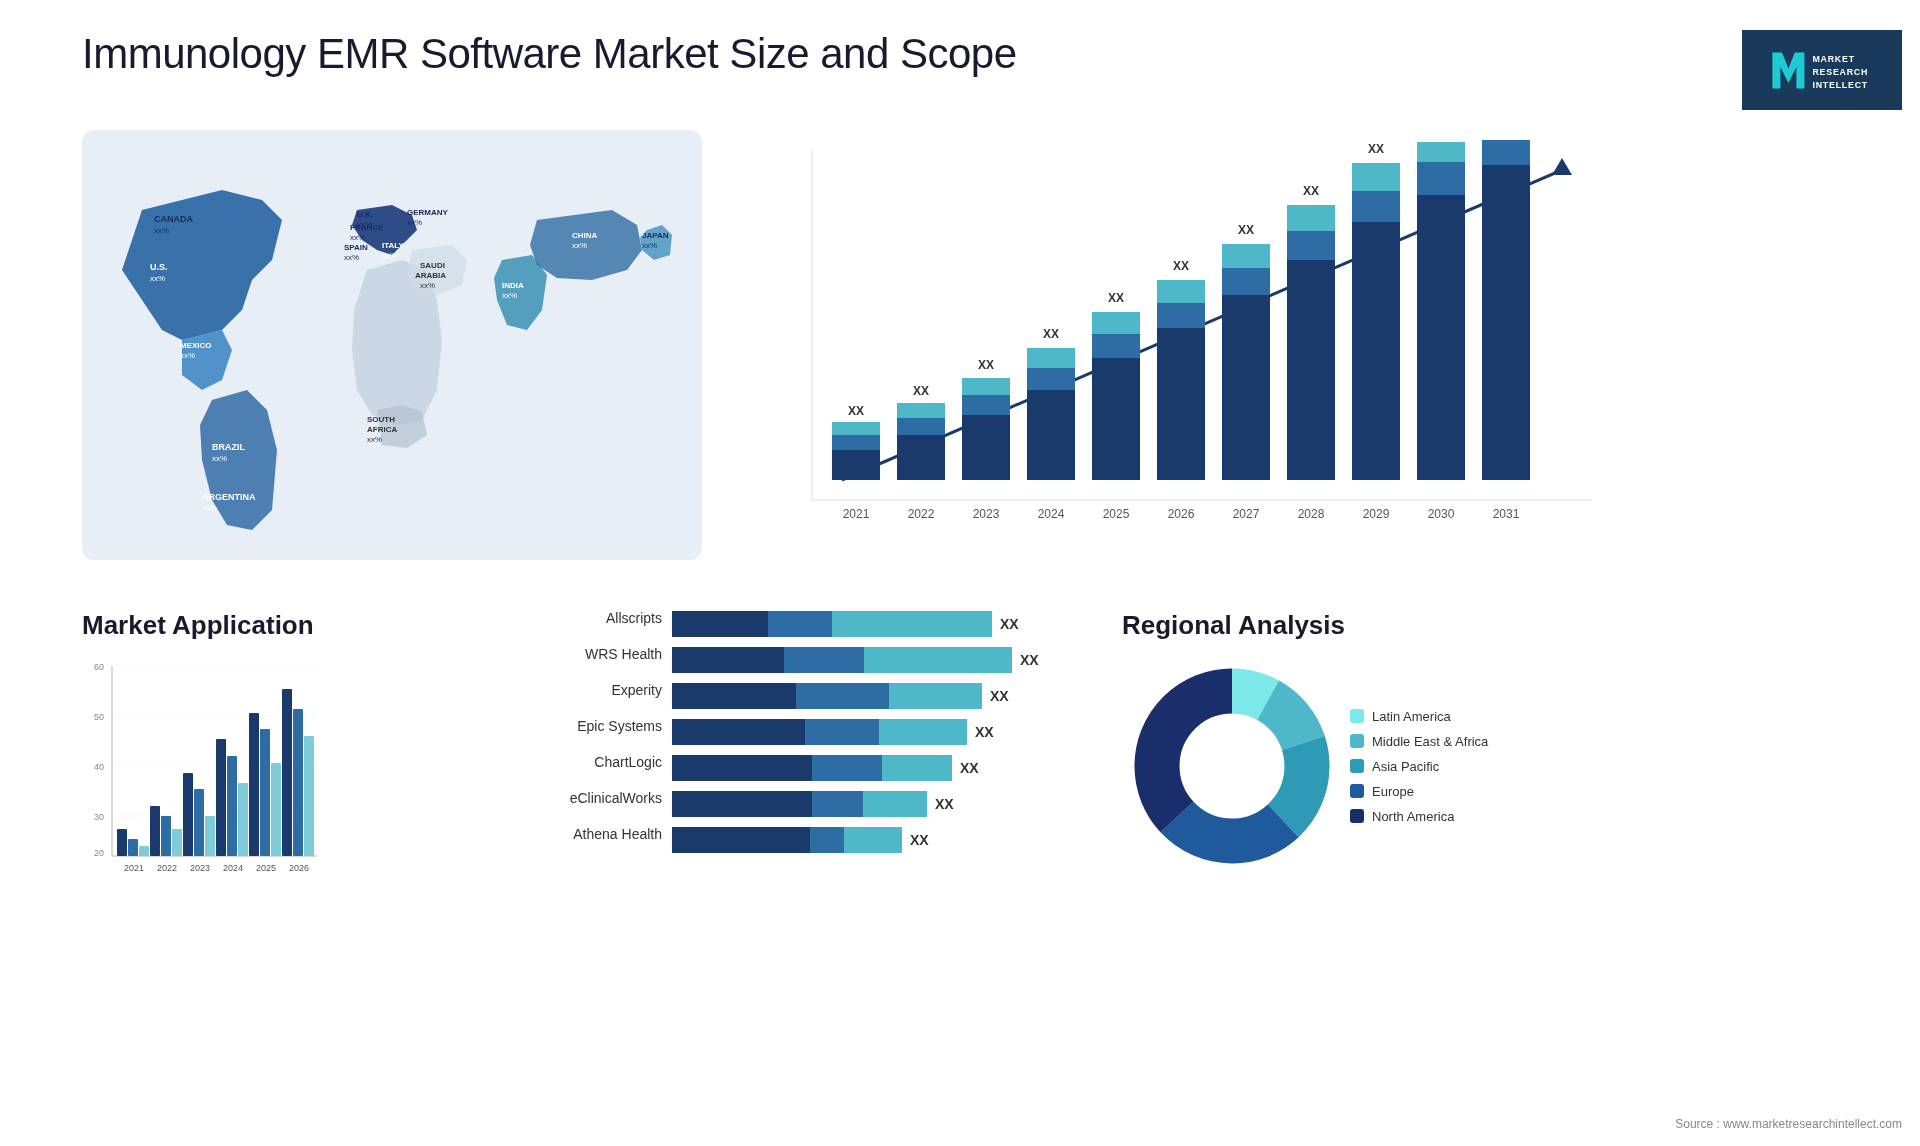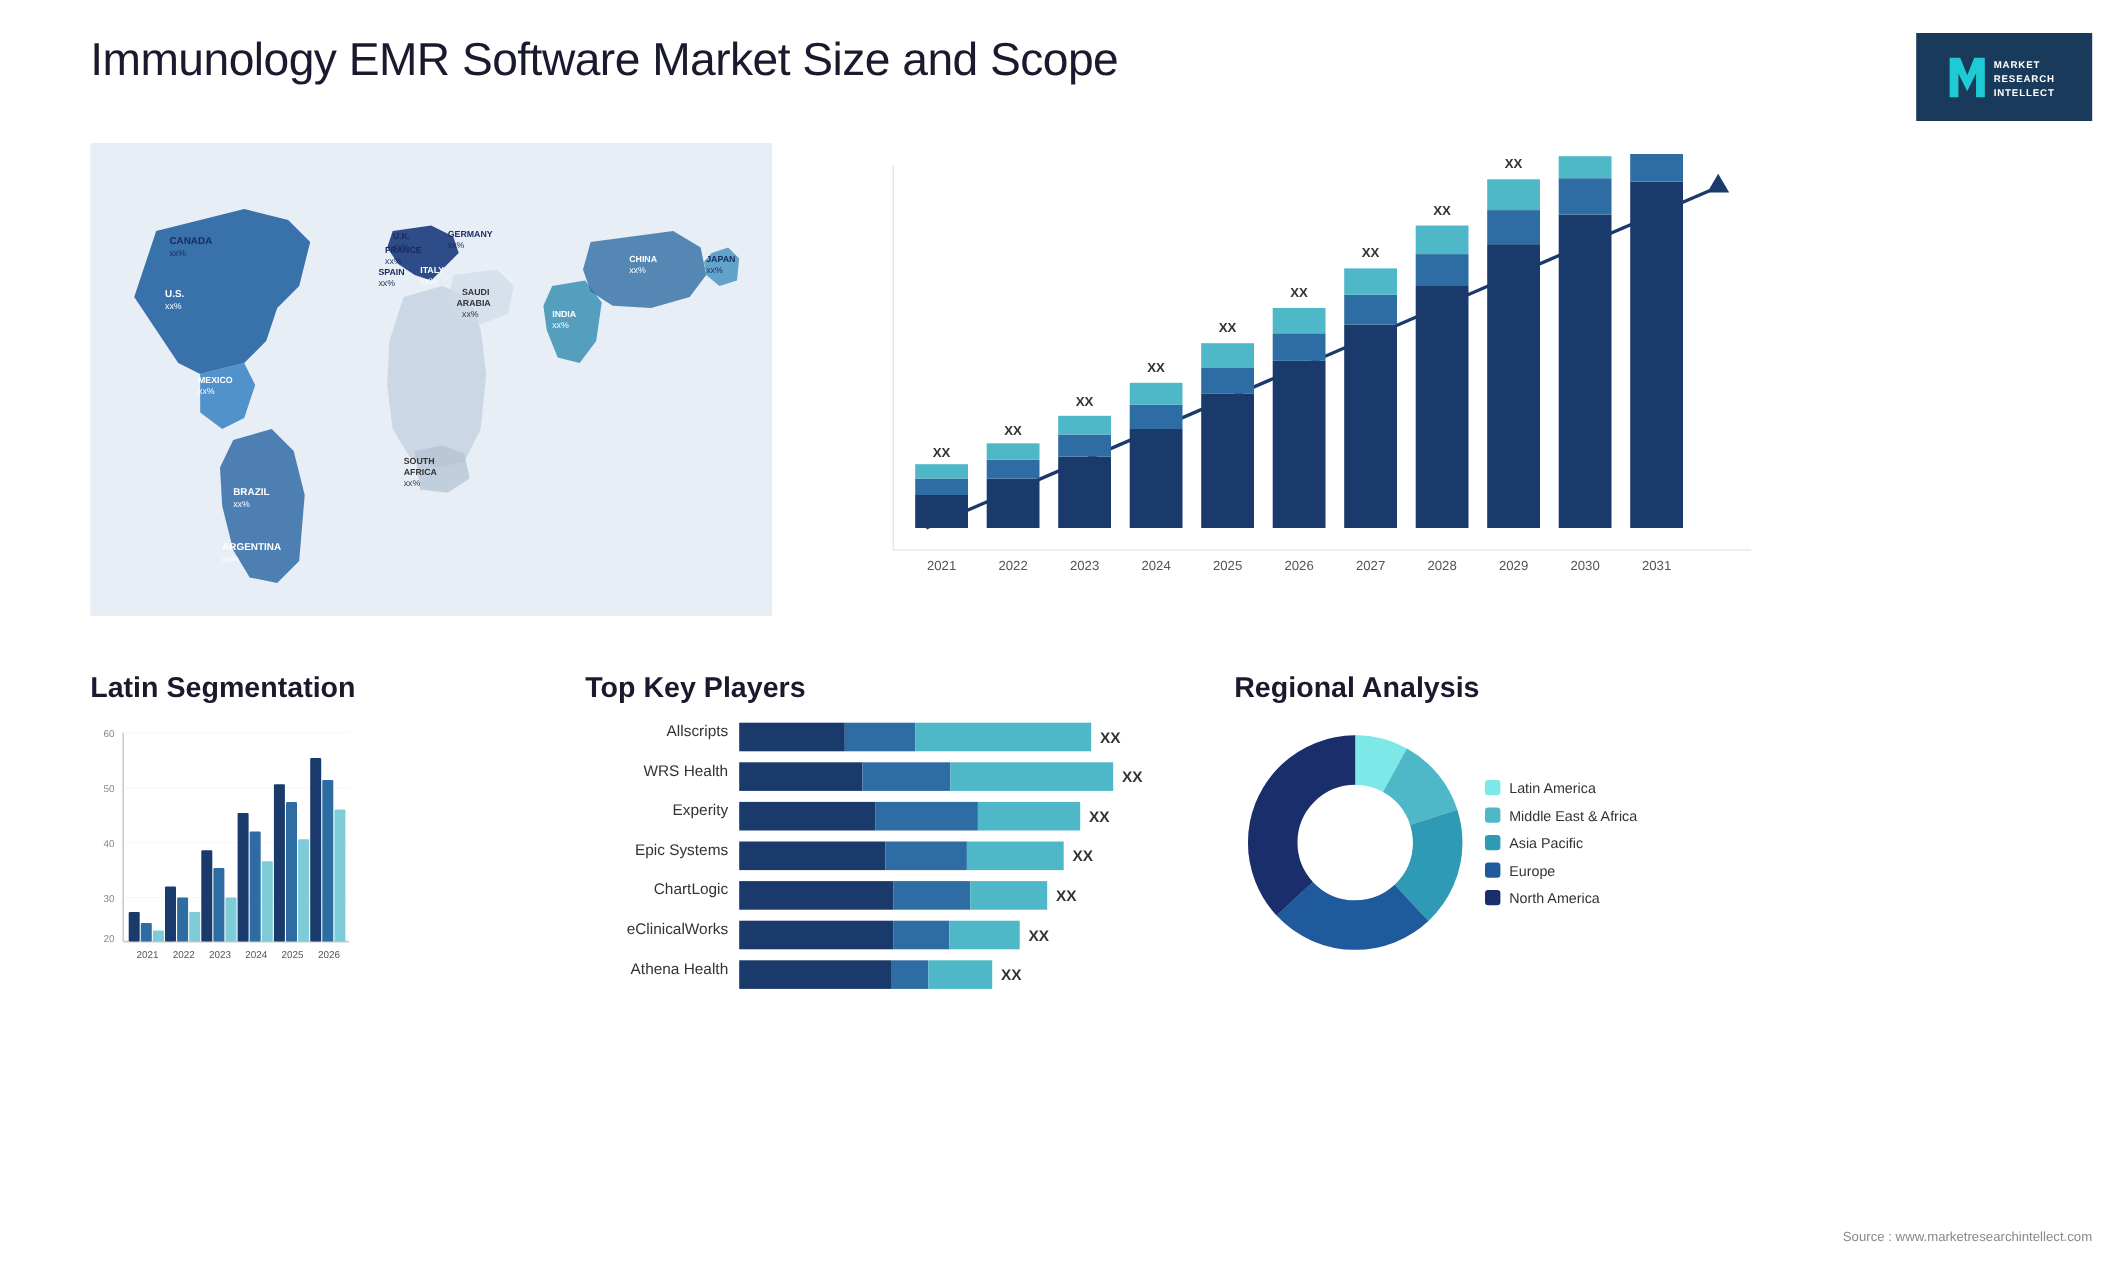--- a/index.html
+++ b/index.html
@@ -50,21 +50,21 @@
       justify-content: center;
       padding: 24px;
     }
 
     
     .world-map-container {
       width: 620px;
       height: 430px;
       position: relative;
       background: #f8f9fa;
-      border-radius: 0;
+      border-radius: 12px;
       overflow: hidden;
     }
 
     .section-title {
       font-size: 26px;
       font-weight: 700;
       color: #1a1a2e;
       margin-bottom: 15px;
     }
 
@@ -328,21 +328,21 @@
         <rect x="700" y="-8" width="48" height="33" fill="#2e6da4"></rect>
         <text x="724" y="-17" text-anchor="middle" font-size="12" font-weight="600" fill="#333">XX</text>
         <text x="724" y="378" text-anchor="middle" font-size="12" fill="#555">2031</text>
       </svg>
     </div>
   </div>
 
   <div style="display:flex; gap:30px; margin-top:20px; height:320px;">
 
     <div style="flex: 0 0 420px;">
-      <div class="section-title">Latin Segmentation</div>
+      <div class="section-title">Market Application</div>
       <div style="display:flex; gap:20px;">
 
         <div style="position:relative; width:240px; height:240px;">
           <svg viewBox="0 0 240 240" width="240" height="240">
 
             <line x1="30" y1="10" x2="30" y2="200" stroke="#ccc" stroke-width="1.5"></line>
             <line x1="30" y1="200" x2="235" y2="200" stroke="#ccc" stroke-width="1.5"></line>
             <line x1="30" y1="10" x2="235" y2="10" stroke="#eee" stroke-width="0.5"></line>
             <line x1="30" y1="60" x2="235" y2="60" stroke="#eee" stroke-width="0.5"></line>
             <line x1="30" y1="110" x2="235" y2="110" stroke="#eee" stroke-width="0.5"></line>
@@ -383,21 +383,20 @@
             <rect x="211" y="53" width="10" height="147" fill="#2e6da4" rx="1"></rect>
             <rect x="222" y="80" width="10" height="120" fill="#7eccd8" rx="1"></rect>
             <text x="217" y="215" text-anchor="middle" font-size="9" fill="#555">2026</text>
           </svg>
         </div>
 
       </div>
     </div>
 
     <div style="flex: 0 0 560px;">
-      <div class="section-title">Top Key Players</div>
       <div class="players-list">
 
         <div class="player-row">
           <div class="player-name">Allscripts</div>
           <div class="player-bar-container">
             <div style="display:flex; height:26px; width:320px;">
               <div style="width:96px; background:#1a3a6b;"></div>
               <div style="width:64px; background:#2e6da4;"></div>
               <div style="width:160px; background:#4eb8c8;"></div>
             </div>

